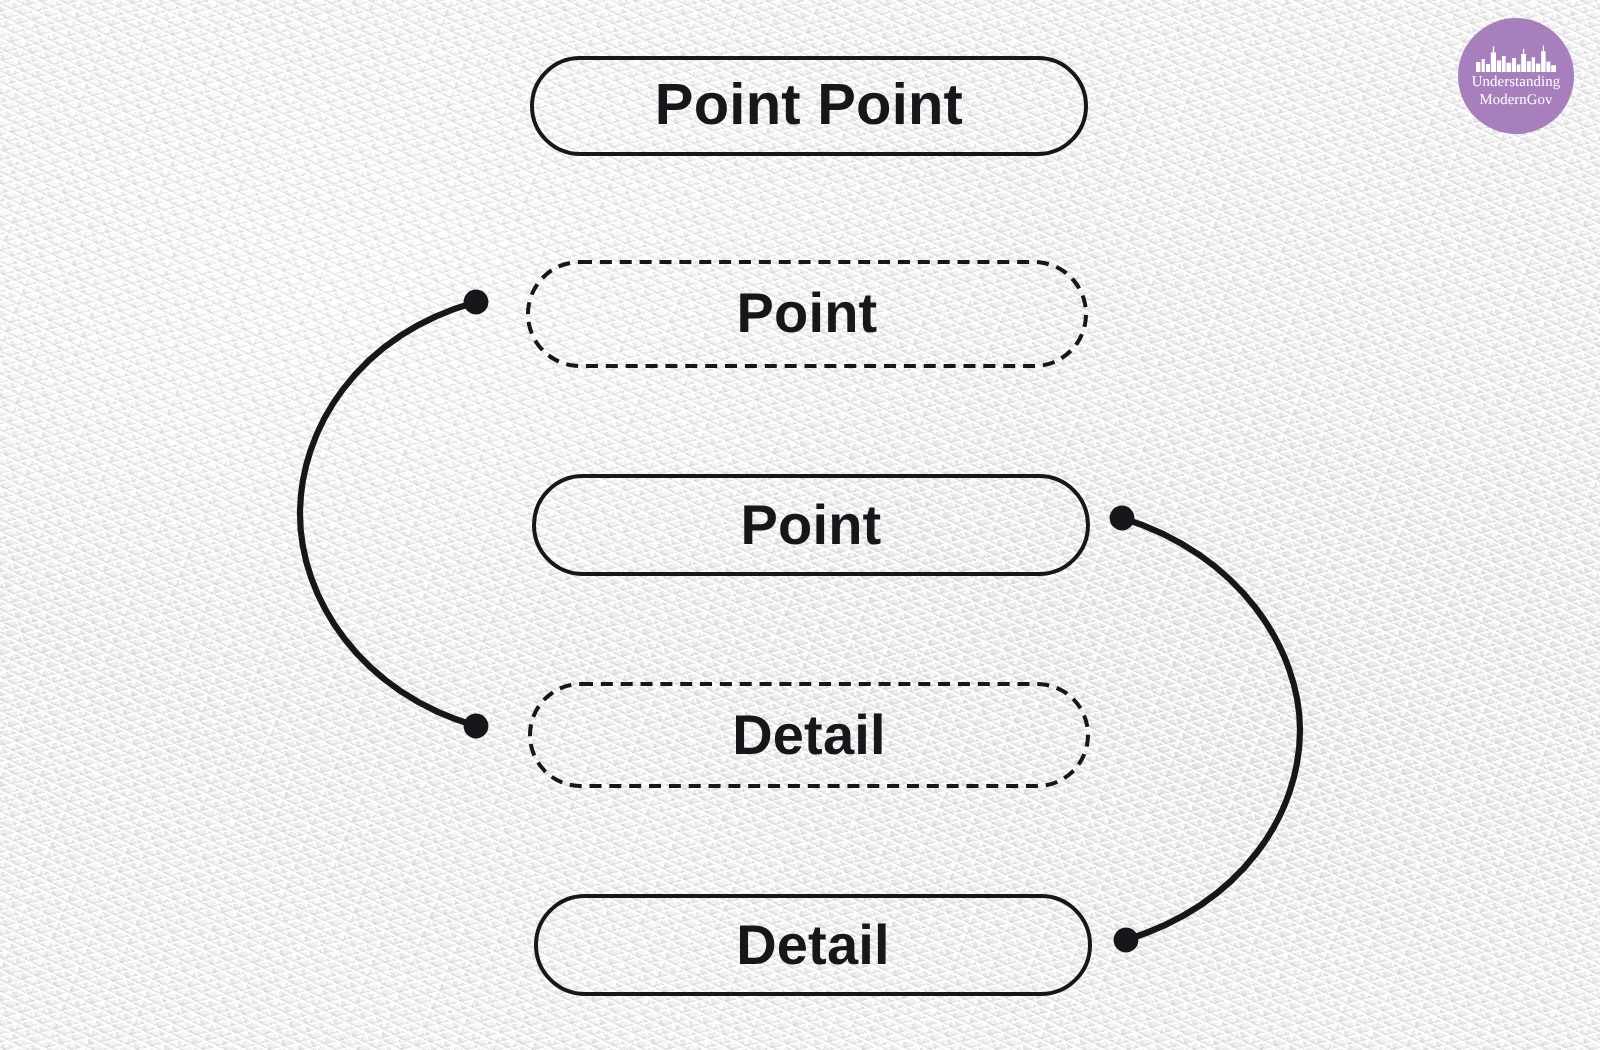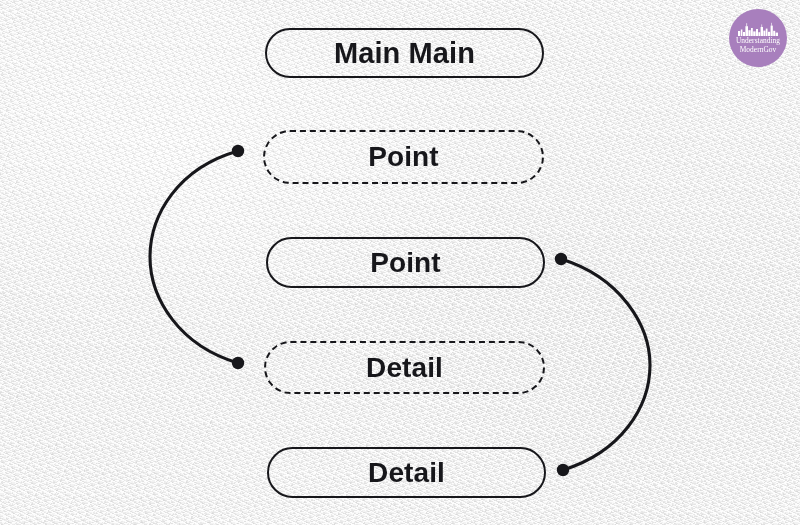--- a/index.html
+++ b/index.html
@@ -121,21 +121,21 @@
       <circle cx="238" cy="363" r="6.2" fill="#17171b"></circle>
     </g>
     <g>
       <path d="M 561 259 C 620 277, 650 325, 650 365 C 650 407, 621 452, 563 470" fill="none" stroke="#17171b" stroke-width="3.1" stroke-linecap="round"></path>
       <circle cx="561" cy="259" r="6.2" fill="#17171b"></circle>
       <circle cx="563" cy="470" r="6.2" fill="#17171b"></circle>
     </g>
   </svg>
 
   <div id="node-main-point" class="node solid" style="border-color: rgb(23, 23, 27); color: rgb(23, 23, 27);">
-    <span class="node-label">Main Main</span>
+    <span class="node-label">Point Point</span>
   </div>
 
   <div id="node-point-1" class="node dashed" style="border-color: rgb(23, 23, 27); color: rgb(23, 23, 27);">
     <span class="node-label">Point</span>
   </div>
 
   <div id="node-point-2" class="node solid" style="border-color: rgb(23, 23, 27); color: rgb(23, 23, 27);">
     <span class="node-label">Point</span>
   </div>
 

